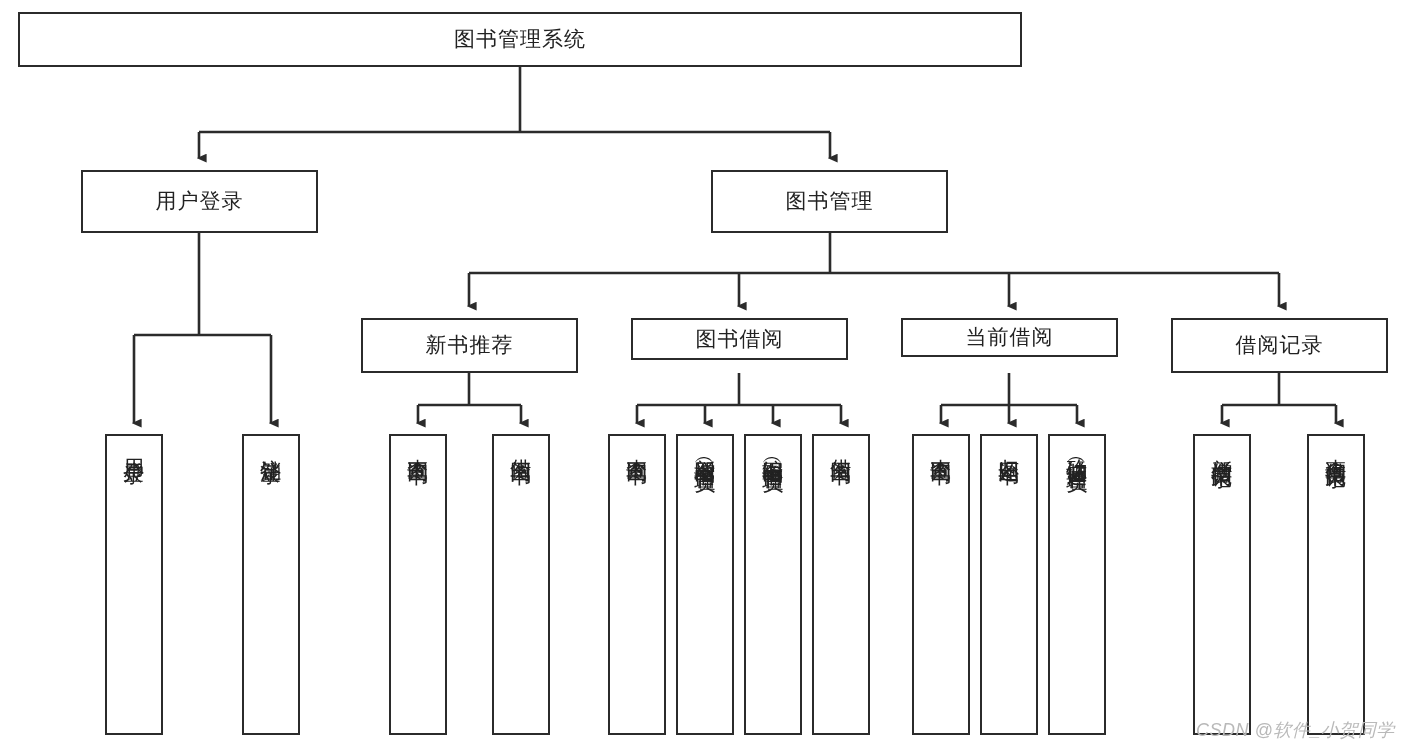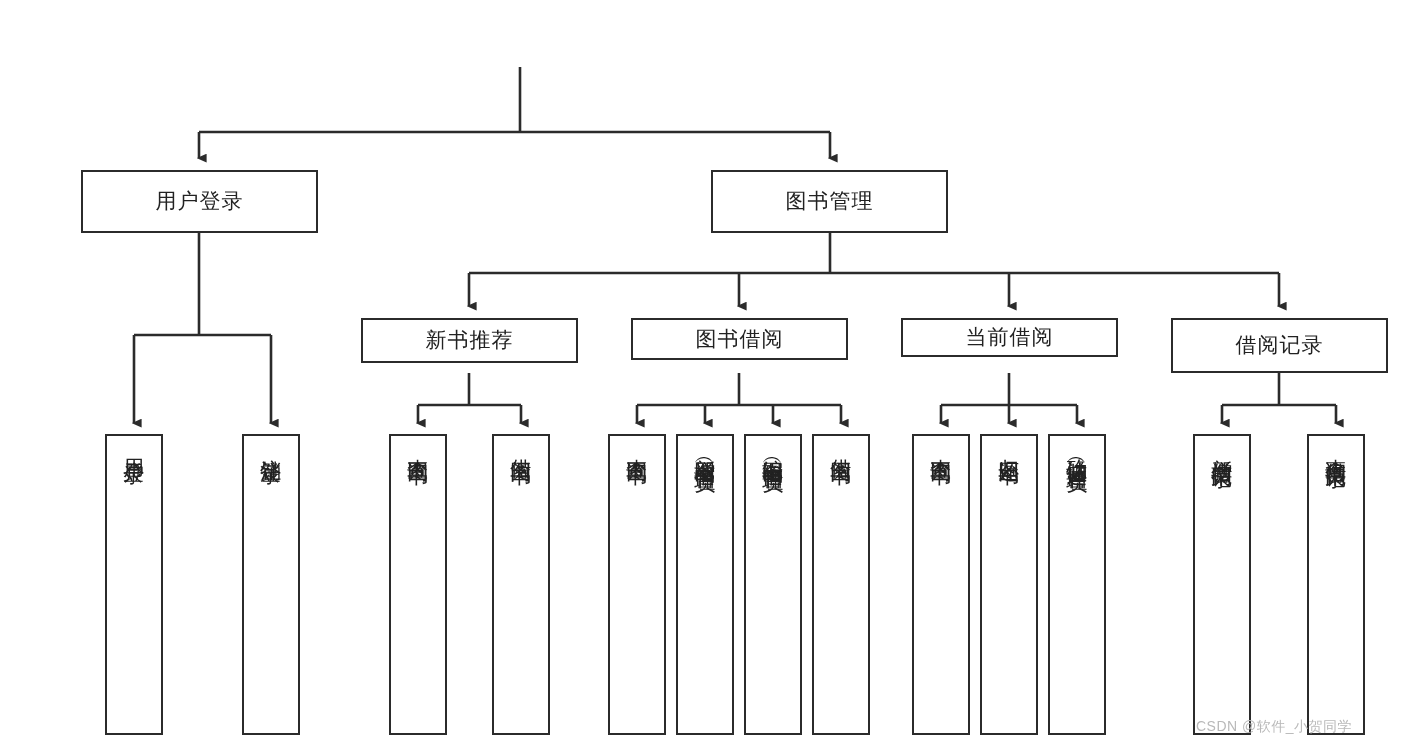--- a/index.html
+++ b/index.html
@@ -52,25 +52,26 @@
     text-orientation: upright;
     font-size: 21px;
     line-height: 1.32;
     letter-spacing: 2px;
     white-space: normal;
     max-height: 288px;
     text-align: center;
   }
   .watermark {
     position: absolute;
-    font-size: 14px;
+    font-size: 18px;
     color: #b9b9b9;
     white-space: nowrap;
     letter-spacing: 0.5px;
     font-family: "Liberation Sans", "DejaVu Sans", sans-serif;
+    font-style: italic;
   }
 </style>
 </head>
 <body>
 
 <div id="canvas">
 
   <svg id="wires" viewBox="0 0 1405 747">
     <defs>
       <marker id="arrow" markerWidth="10" markerHeight="10" refX="4.5" refY="7.6" orient="auto" markerUnits="userSpaceOnUse">
@@ -114,29 +115,32 @@
       <path d="M1009,405 L1009,423" marker-end="url(#arrow)"></path>
       <path d="M1077,405 L1077,423" marker-end="url(#arrow)"></path>
 
       <path d="M1279,373 L1279,405"></path>
       <path d="M1222,405 L1336,405"></path>
       <path d="M1222,405 L1222,423" marker-end="url(#arrow)"></path>
       <path d="M1336,405 L1336,423" marker-end="url(#arrow)"></path>
     </g>
   </svg>
 
+  <div class="node root" style="left:18px; top:12px; width:1004px; height:55px;">
+    <span class="label">图书管理系统</span>
+  </div>
 
   <div class="node" style="left:81px; top:170px; width:237px; height:63px;">
     <span class="label">用户登录</span>
   </div>
   <div class="node" style="left:711px; top:170px; width:237px; height:63px;">
     <span class="label">图书管理</span>
   </div>
 
-  <div class="node" style="left:361px; top:318px; width:217px; height:45px;">
+  <div class="node" style="left:361px; top:318px; width:217px; height:55px;">
     <span class="label">新书推荐</span>
   </div>
   <div class="node" style="left:631px; top:318px; width:217px; height:42px;">
     <span class="label">图书借阅</span>
   </div>
   <div class="node" style="left:901px; top:318px; width:217px; height:39px;">
     <span class="label">当前借阅</span>
   </div>
   <div class="node" style="left:1171px; top:318px; width:217px; height:55px;align-items:center;">
     <span class="label">借阅记录</span>

